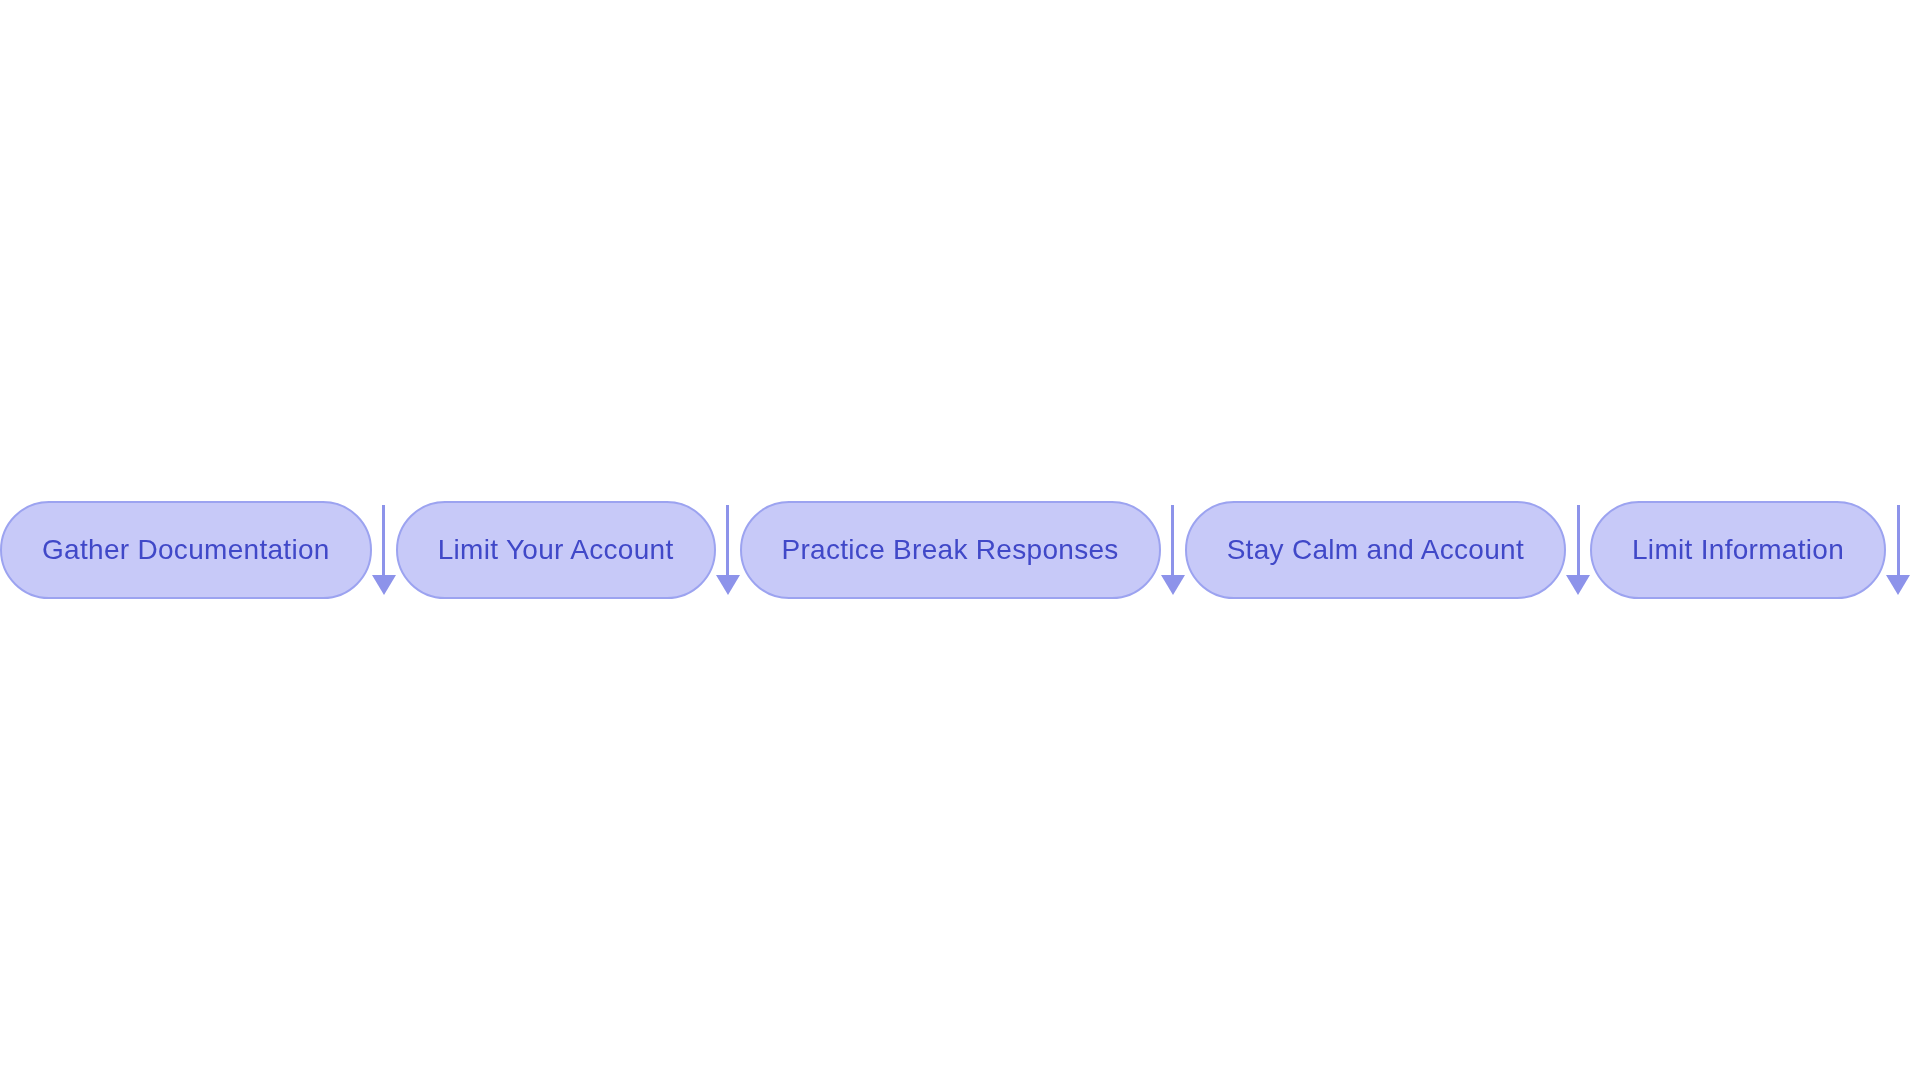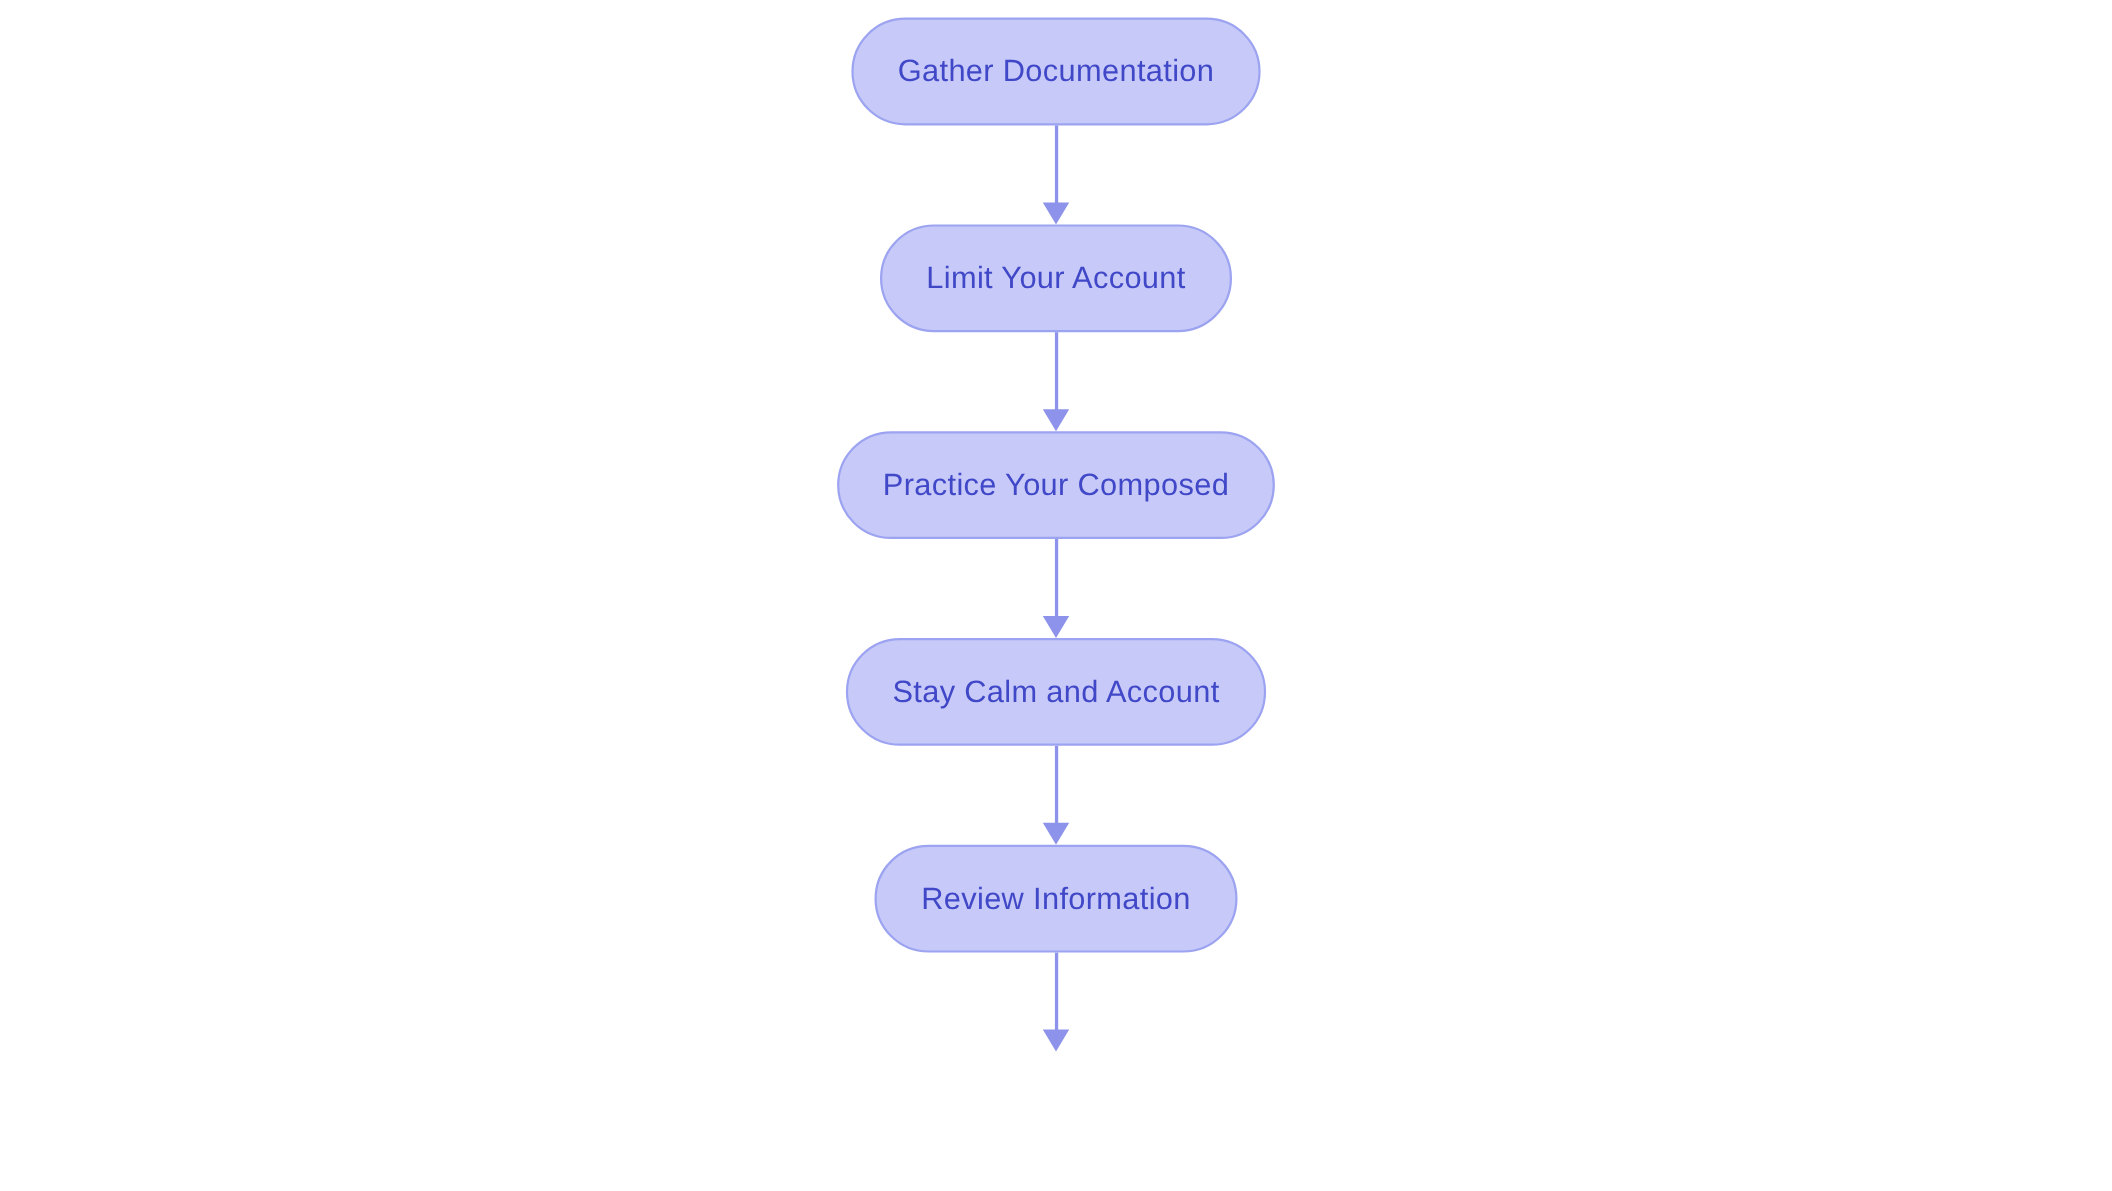--- a/index.html
+++ b/index.html
@@ -7,21 +7,21 @@
     padding: 0;
     background: #ffffff;
   }
   .canvas {
     position: relative;
     width: 1920px;
     height: 1083px;
     box-sizing: border-box;
     padding-top: 16px;
     display: flex;
-    flex-direction: column;
+    flex-direction: row;
     align-items: center;
     background: var(--background, #ffffff);
     font-family: "Liberation Sans", sans-serif;
     overflow: hidden;
   }
   .node {
     flex: 0 0 auto;
     height: 98px;
     box-sizing: border-box;
     display: flex;
@@ -79,39 +79,39 @@
   <div class="node">
     <span class="node-label">Limit Your Account</span>
   </div>
 
   <div class="connector">
     <div class="connector-line"></div>
     <div class="connector-head"></div>
   </div>
 
   <div class="node">
-    <span class="node-label">Practice Your Composed</span>
+    <span class="node-label">Practice Break Responses</span>
   </div>
 
   <div class="connector">
     <div class="connector-line"></div>
     <div class="connector-head"></div>
   </div>
 
   <div class="node">
     <span class="node-label">Stay Calm and Account</span>
   </div>
 
   <div class="connector">
     <div class="connector-line"></div>
     <div class="connector-head"></div>
   </div>
 
   <div class="node">
-    <span class="node-label">Review Information</span>
+    <span class="node-label">Limit Information</span>
   </div>
 
   <div class="connector">
     <div class="connector-line"></div>
     <div class="connector-head"></div>
   </div>
 
 
 </main>
 

